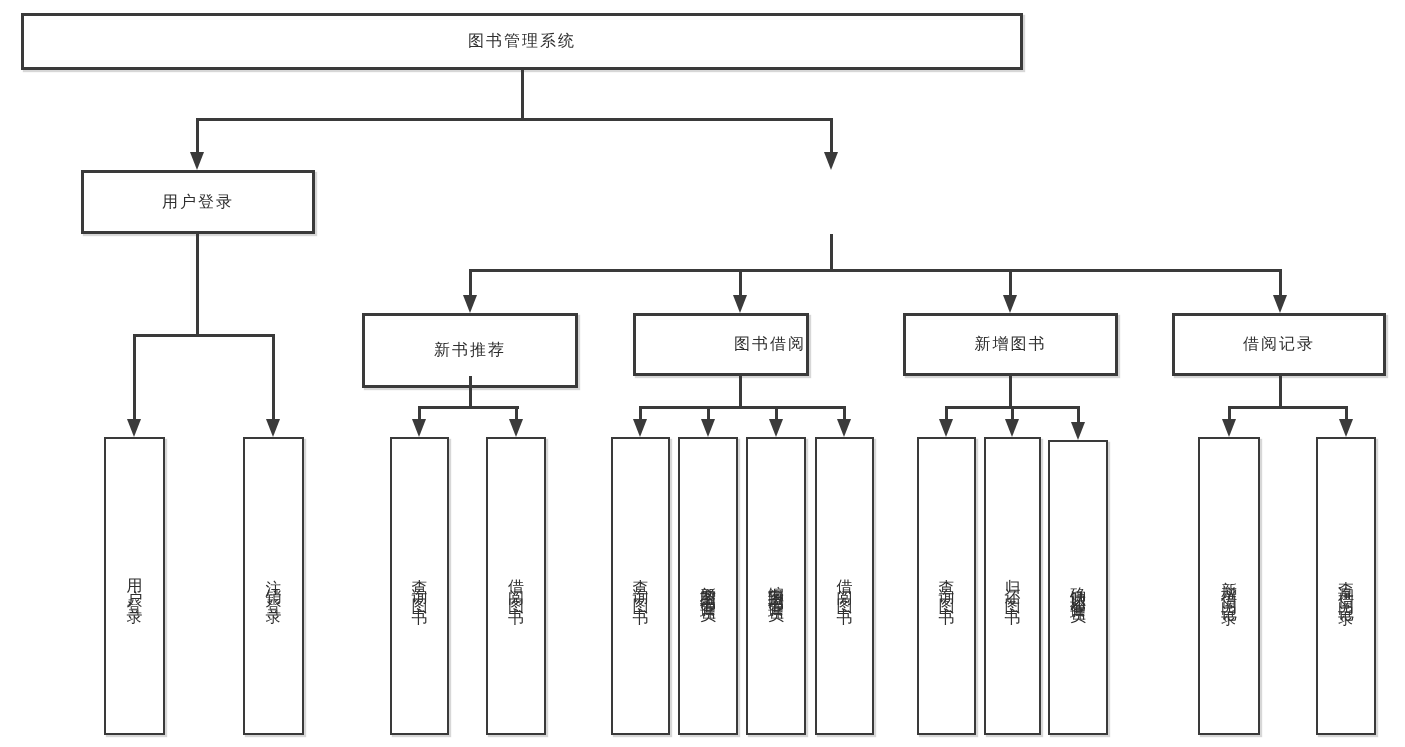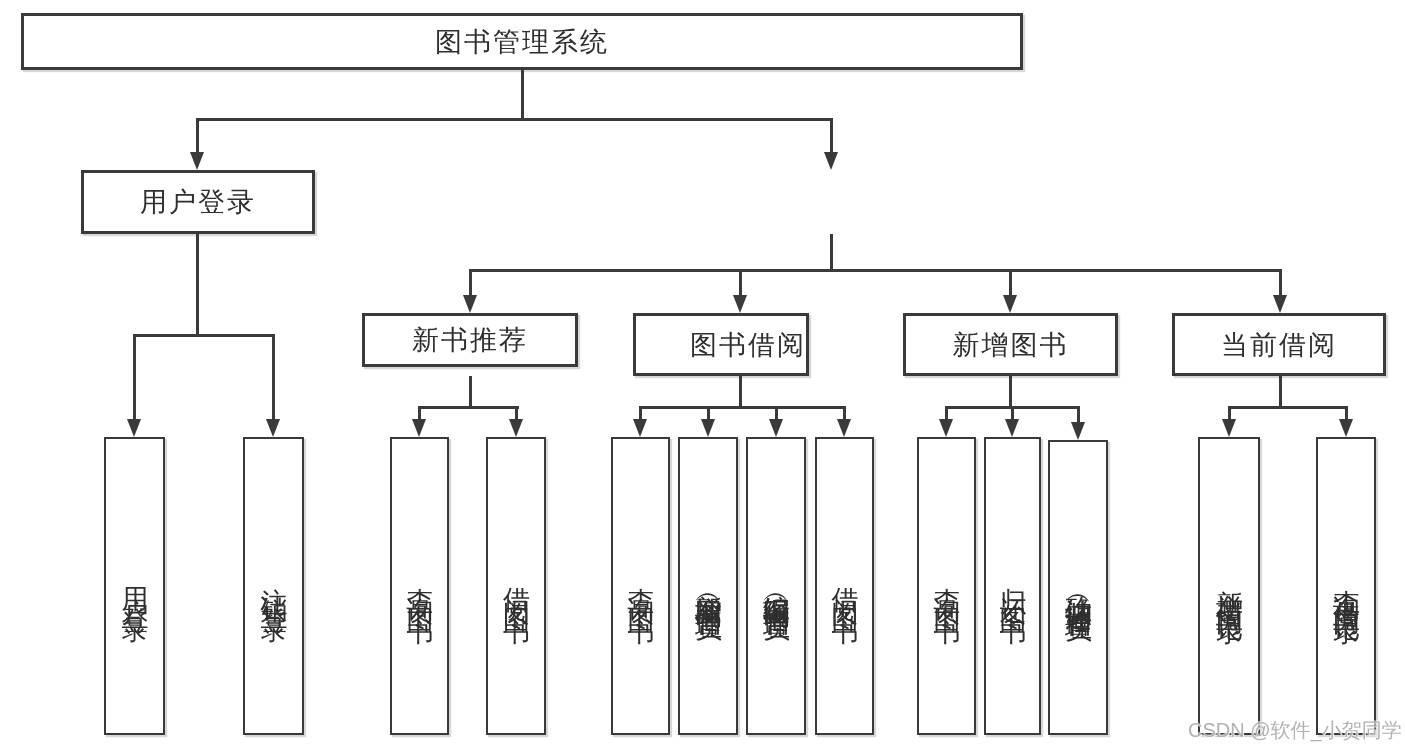--- a/index.html
+++ b/index.html
@@ -19,21 +19,21 @@
   }
   .node{
     position:absolute;
     box-sizing:border-box;
     background:#fff;
     border:3px solid var(--line);
     display:flex;align-items:center;justify-content:center;
     box-shadow:2px 2px 1px rgba(110,110,110,0.28);
   }
   .node .lbl{
-    font-size:27px;
+    font-size:16px;
     letter-spacing:2px;
     white-space:nowrap;
   }
   .leaf{
     border-width:2.5px;
   }
   .leaf .lbl{
     writing-mode:vertical-rl;
     letter-spacing:10px;
     line-height:1;
@@ -65,31 +65,31 @@
 <div id="canvas">
 
   <div class="node" style="left:21px;top:13px;width:1002px;height:57px;">
     <span class="lbl">图书管理系统</span>
   </div>
 
   <div class="node" style="left:81px;top:170px;width:234px;height:64px;">
     <span class="lbl">用户登录</span>
   </div>
 
-  <div class="node" style="left:362px;top:313px;width:216px;height:54px;font-family:Liberation Mono, monospace;">
+  <div class="node" style="left:362px;top:313px;width:216px;height:75px;font-family:Liberation Mono, monospace;">
     <span class="lbl">新书推荐</span>
   </div>
   <div class="node" style="left:633px;top:313px;width:176px;height:63px;justify-content:flex-end;">
     <span class="lbl">图书借阅</span>
   </div>
   <div class="node" style="left:903px;top:313px;width:215px;height:63px;">
     <span class="lbl">新增图书</span>
   </div>
   <div class="node" style="left:1172px;top:313px;width:214px;height:63px;">
-    <span class="lbl">当前借阅</span>
+    <span class="lbl">借阅记录</span>
   </div>
 
   <div class="node leaf" style="left:104px;top:437px;width:61px;height:298px;">
     <span class="lbl">用户登录</span>
   </div>
   <div class="node leaf" style="left:243px;top:437px;width:61px;height:298px;">
     <span class="lbl">注销登录</span>
   </div>
 
   <div class="node leaf" style="left:390px;top:437px;width:59px;height:298px;">
@@ -181,15 +181,14 @@
   <div class="vline" style="left:1077px;top:406px;height:16px;"></div>
   <div class="arrow" style="left:1071px;top:422px;"></div>
 
   <div class="vline" style="left:1279px;top:376px;height:32px;"></div>
   <div class="hline" style="left:1228px;top:406px;width:120px;"></div>
   <div class="vline" style="left:1228px;top:406px;height:16px;"></div>
   <div class="arrow" style="left:1222px;top:419px;"></div>
   <div class="vline" style="left:1345px;top:406px;height:16px;"></div>
   <div class="arrow" style="left:1339px;top:419px;"></div>
 
-  <div class="watermark">CSDN @软件_小贺同学</div>
 
 </div>
 
 </body></html>

